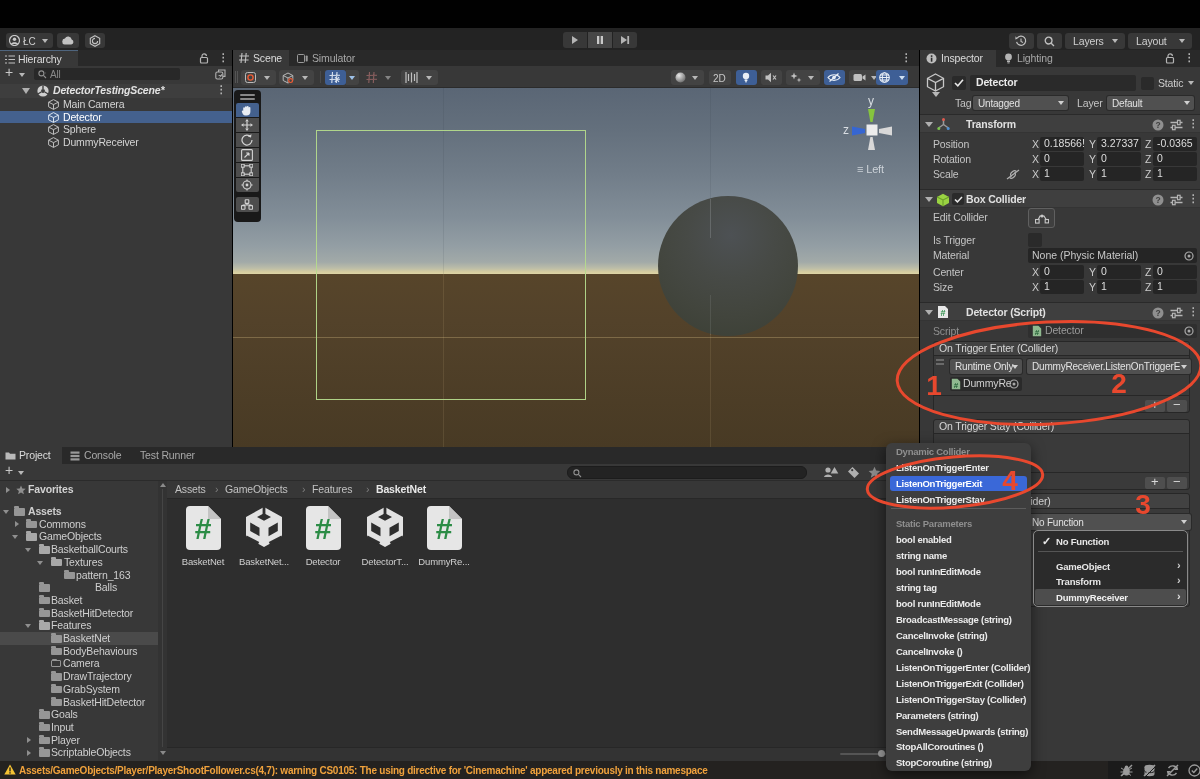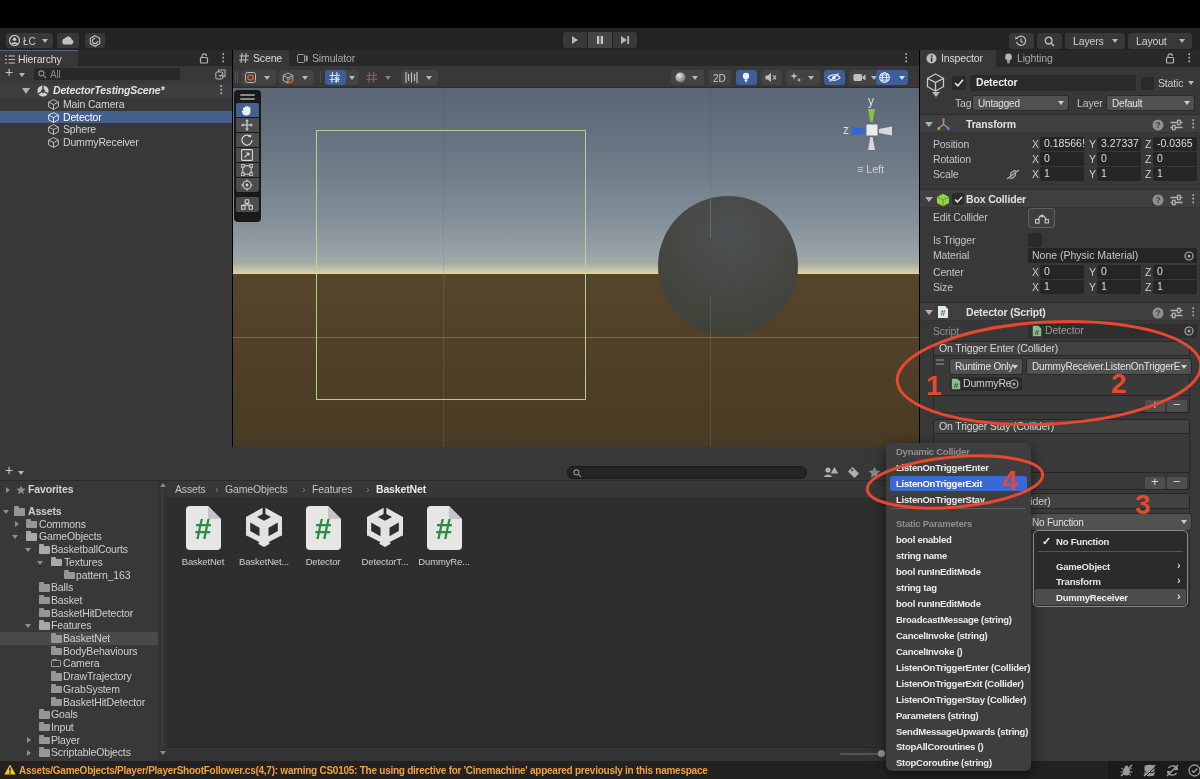--- a/index.html
+++ b/index.html
@@ -588,20 +588,35 @@
   <div class="abs" style="left:13px;top:443px;width:257px;height:114px;background:#3a3a3a;border:1px solid #272727;border-radius:3px;">
     <div class="abs" style="left:0;top:0;width:255px;height:15px;background:#424242;border-bottom:1px solid #272727;border-radius:3px 3px 0 0;">
       <span class="tx" style="left:5px;top:1px;color:#d6d6d6;">On Trigger Exit (Collider)</span>
     </div>
     <div class="dd" style="left:93px;top:20px;width:164px;height:16px;"><span style="position:relative;top:2px;">No Function</span><span class="ar" style="top:6px;"></span></div>
   </div>
 </div>
 
 <div class="abs" id="project" style="left:0;top:447px;width:907px;height:314px;background:#383838;">
 
+  <div class="abs" style="left:0;top:0;width:907px;height:17px;background:#292929;">
+    <div class="abs" style="left:0;top:0;width:62px;height:17px;background:#383838;">
+      <svg class="abs" style="left:5px;top:4px;" width="11" height="9" viewBox="0 0 11 9">
+          <path d="M0.5 1.5 h3.5 l1 1.2 h5.5 v5.8 h-10 z" fill="#b9b9b9"></path>
+        </svg>
+      <span class="tx" style="left:19px;top:2px;font-size:10.5px;color:#dcdcdc;">Project</span>
+    </div>
+    <svg class="abs" style="left:70px;top:4px;" width="10" height="10" viewBox="0 0 10 10">
+        <rect x="0.5" y="0.5" width="9" height="2.2" fill="#9a9a9a"></rect>
+        <rect x="0.5" y="3.9" width="9" height="2.2" fill="#9a9a9a"></rect>
+        <rect x="0.5" y="7.3" width="9" height="2.2" fill="#9a9a9a"></rect>
+      </svg>
+    <span class="tx" style="left:84px;top:2px;font-size:10.5px;color:#a8a8a8;">Console</span>
+    <span class="tx" style="left:140px;top:2px;font-size:10.5px;color:#a8a8a8;">Test Runner</span>
+  </div>
 
   <div class="abs" style="left:0;top:17px;width:907px;height:17px;background:#383838;border-bottom:1px solid #2b2b2b;">
     <span class="tx" style="left:5px;top:0px;font-size:14px;color:#c8c8c8;">+</span>
     <span class="caret abs" style="left:18px;top:7px;"></span>
     <div class="abs" style="left:567px;top:2px;width:240px;height:13px;background:#232323;border-radius:6px;border:1px solid #1c1c1c;">
       <svg class="abs" style="left:5px;top:2px;" width="9" height="9" viewBox="0 0 9 9">
           <circle cx="3.4" cy="3.4" r="2.5" fill="none" stroke="#909090" stroke-width="1.1"></circle>
           <line x1="5.4" y1="5.4" x2="8" y2="8" stroke="#909090" stroke-width="1.1"></line>
         </svg>
     </div>
@@ -651,21 +666,21 @@
         <b class="trid" style="left:37px;"></b>
         <b class="fi fo" style="left:51px;"></b>
         <span class="tx" style="left:64px;top:0;">Textures</span>
       </div>
     <div class="prow" style="top:87.5px;">
         <b class="fi" style="left:64px;"></b>
         <span class="tx" style="left:76px;top:0;">pattern_163</span>
       </div>
     <div class="prow" style="top:100.2px;">
         <b class="fi" style="left:39px;"></b>
-        <span class="tx" style="left:51px;top:0;">Balls</span>
+        <span class="tx" style="left:51px;top:0;padding-left:44px;">Balls</span>
       </div>
     <div class="prow" style="top:112.9px;">
         <b class="fi" style="left:39px;"></b>
         <span class="tx" style="left:51px;top:0;">Basket</span>
       </div>
     <div class="prow" style="top:125.6px;">
         <b class="fi" style="left:39px;"></b>
         <span class="tx" style="left:51px;top:0;">BasketHitDetector</span>
       </div>
     <div class="prow" style="top:138.3px;">

